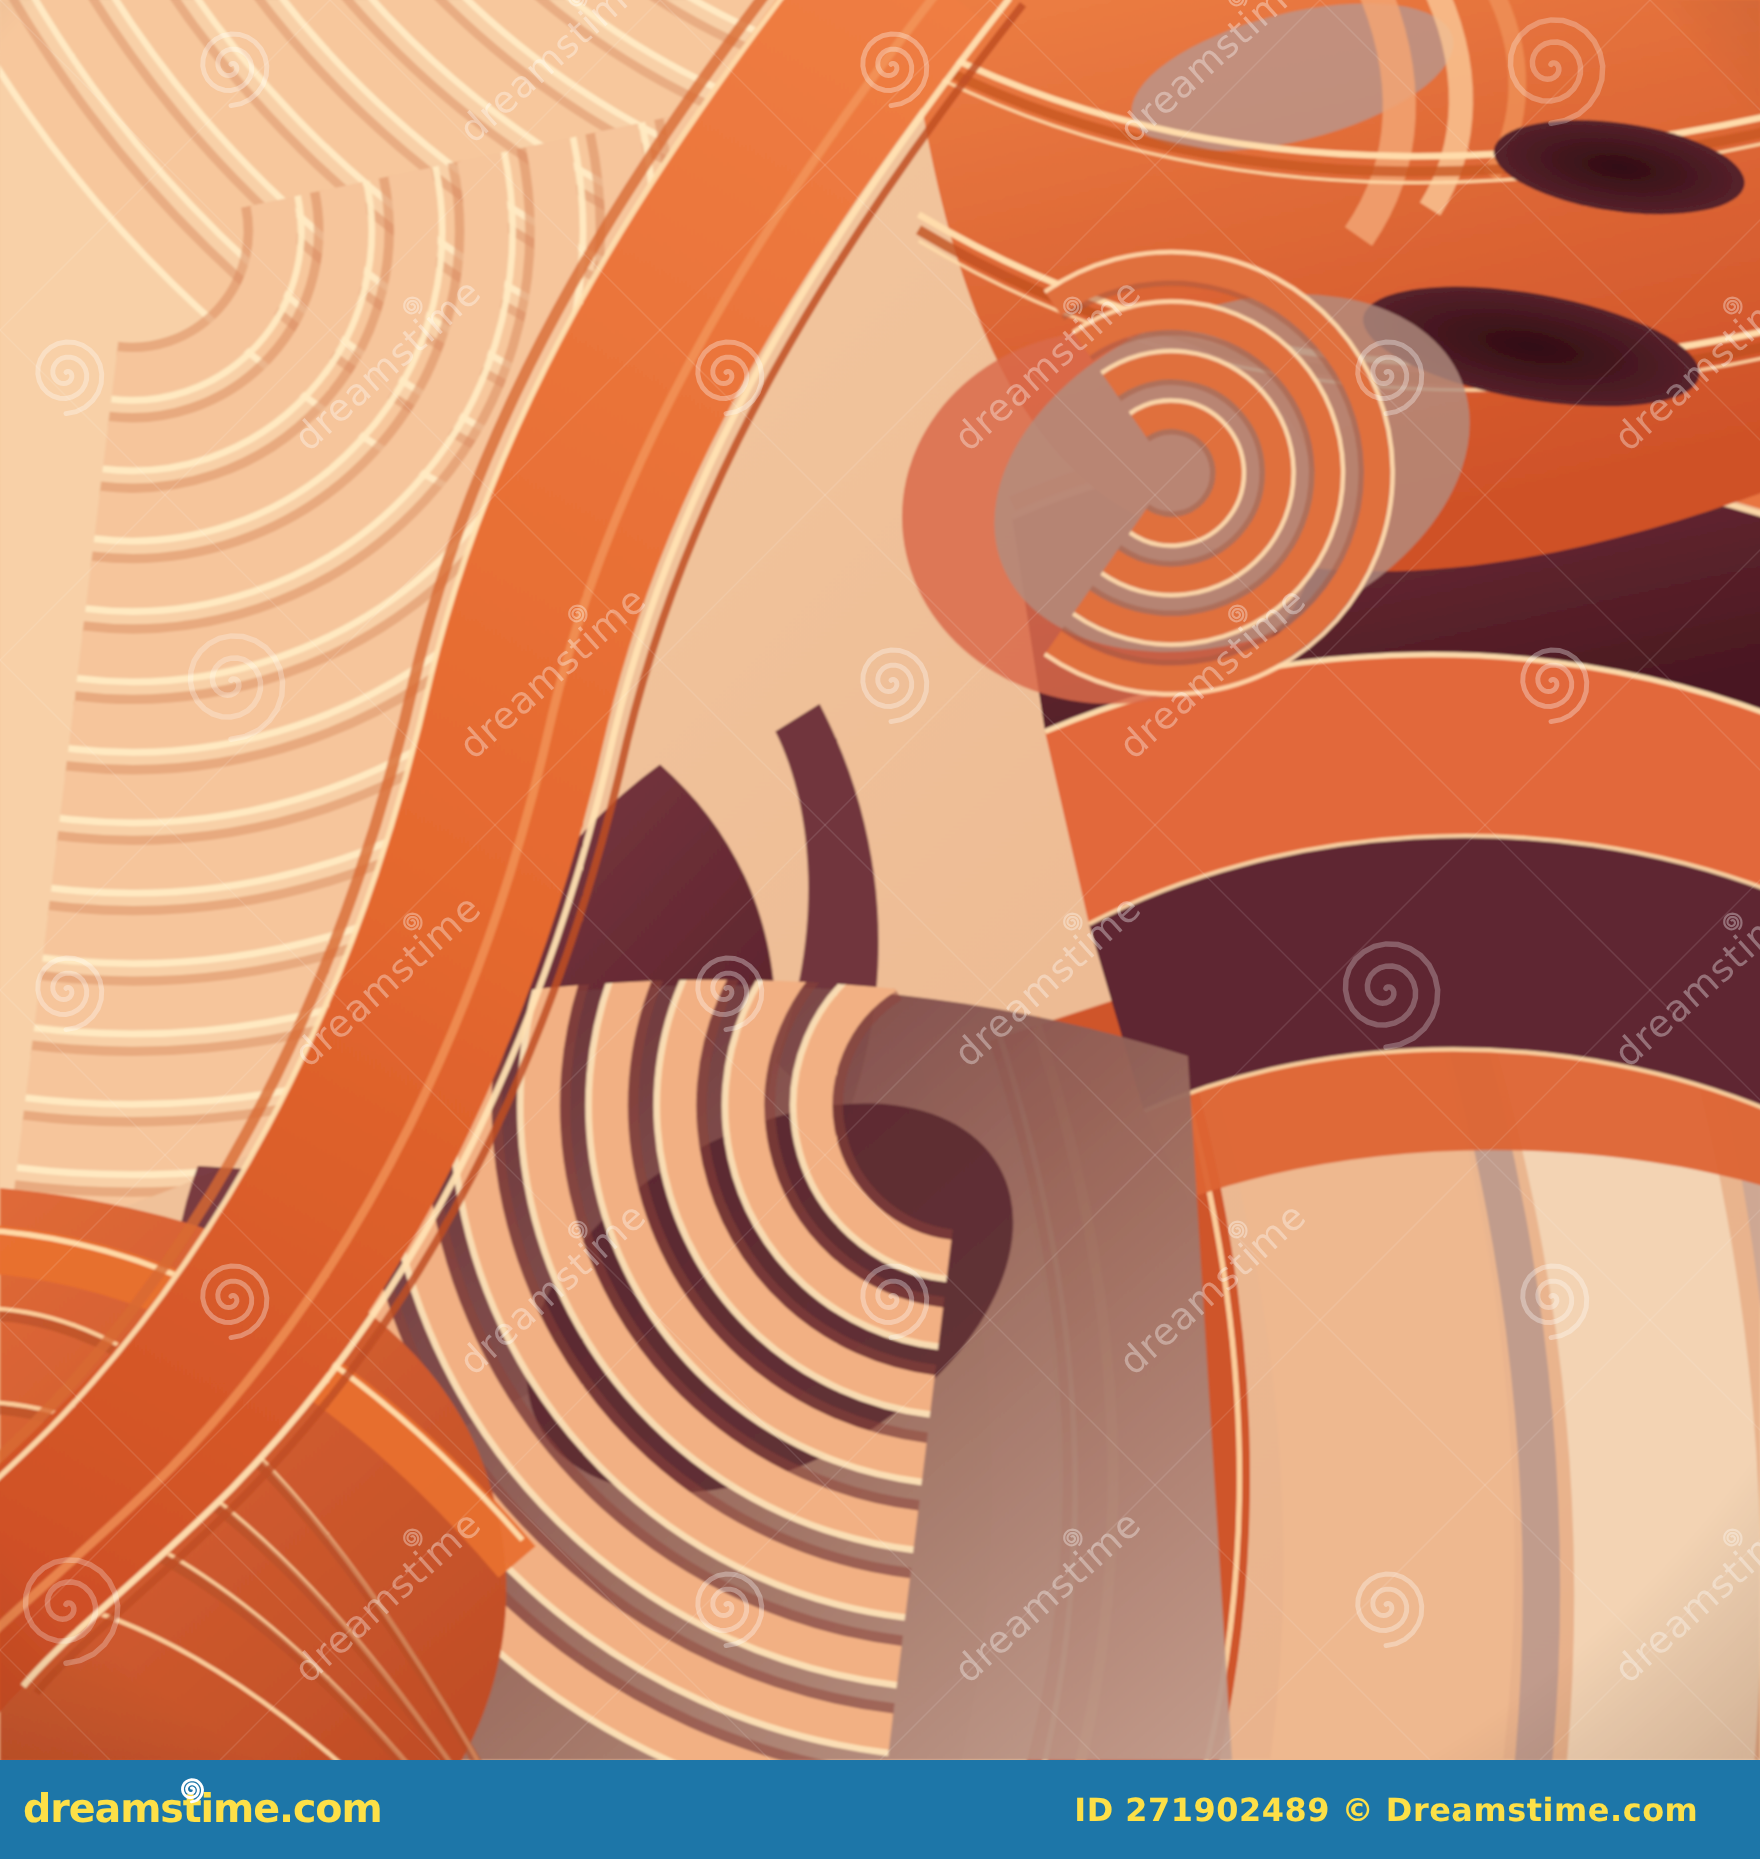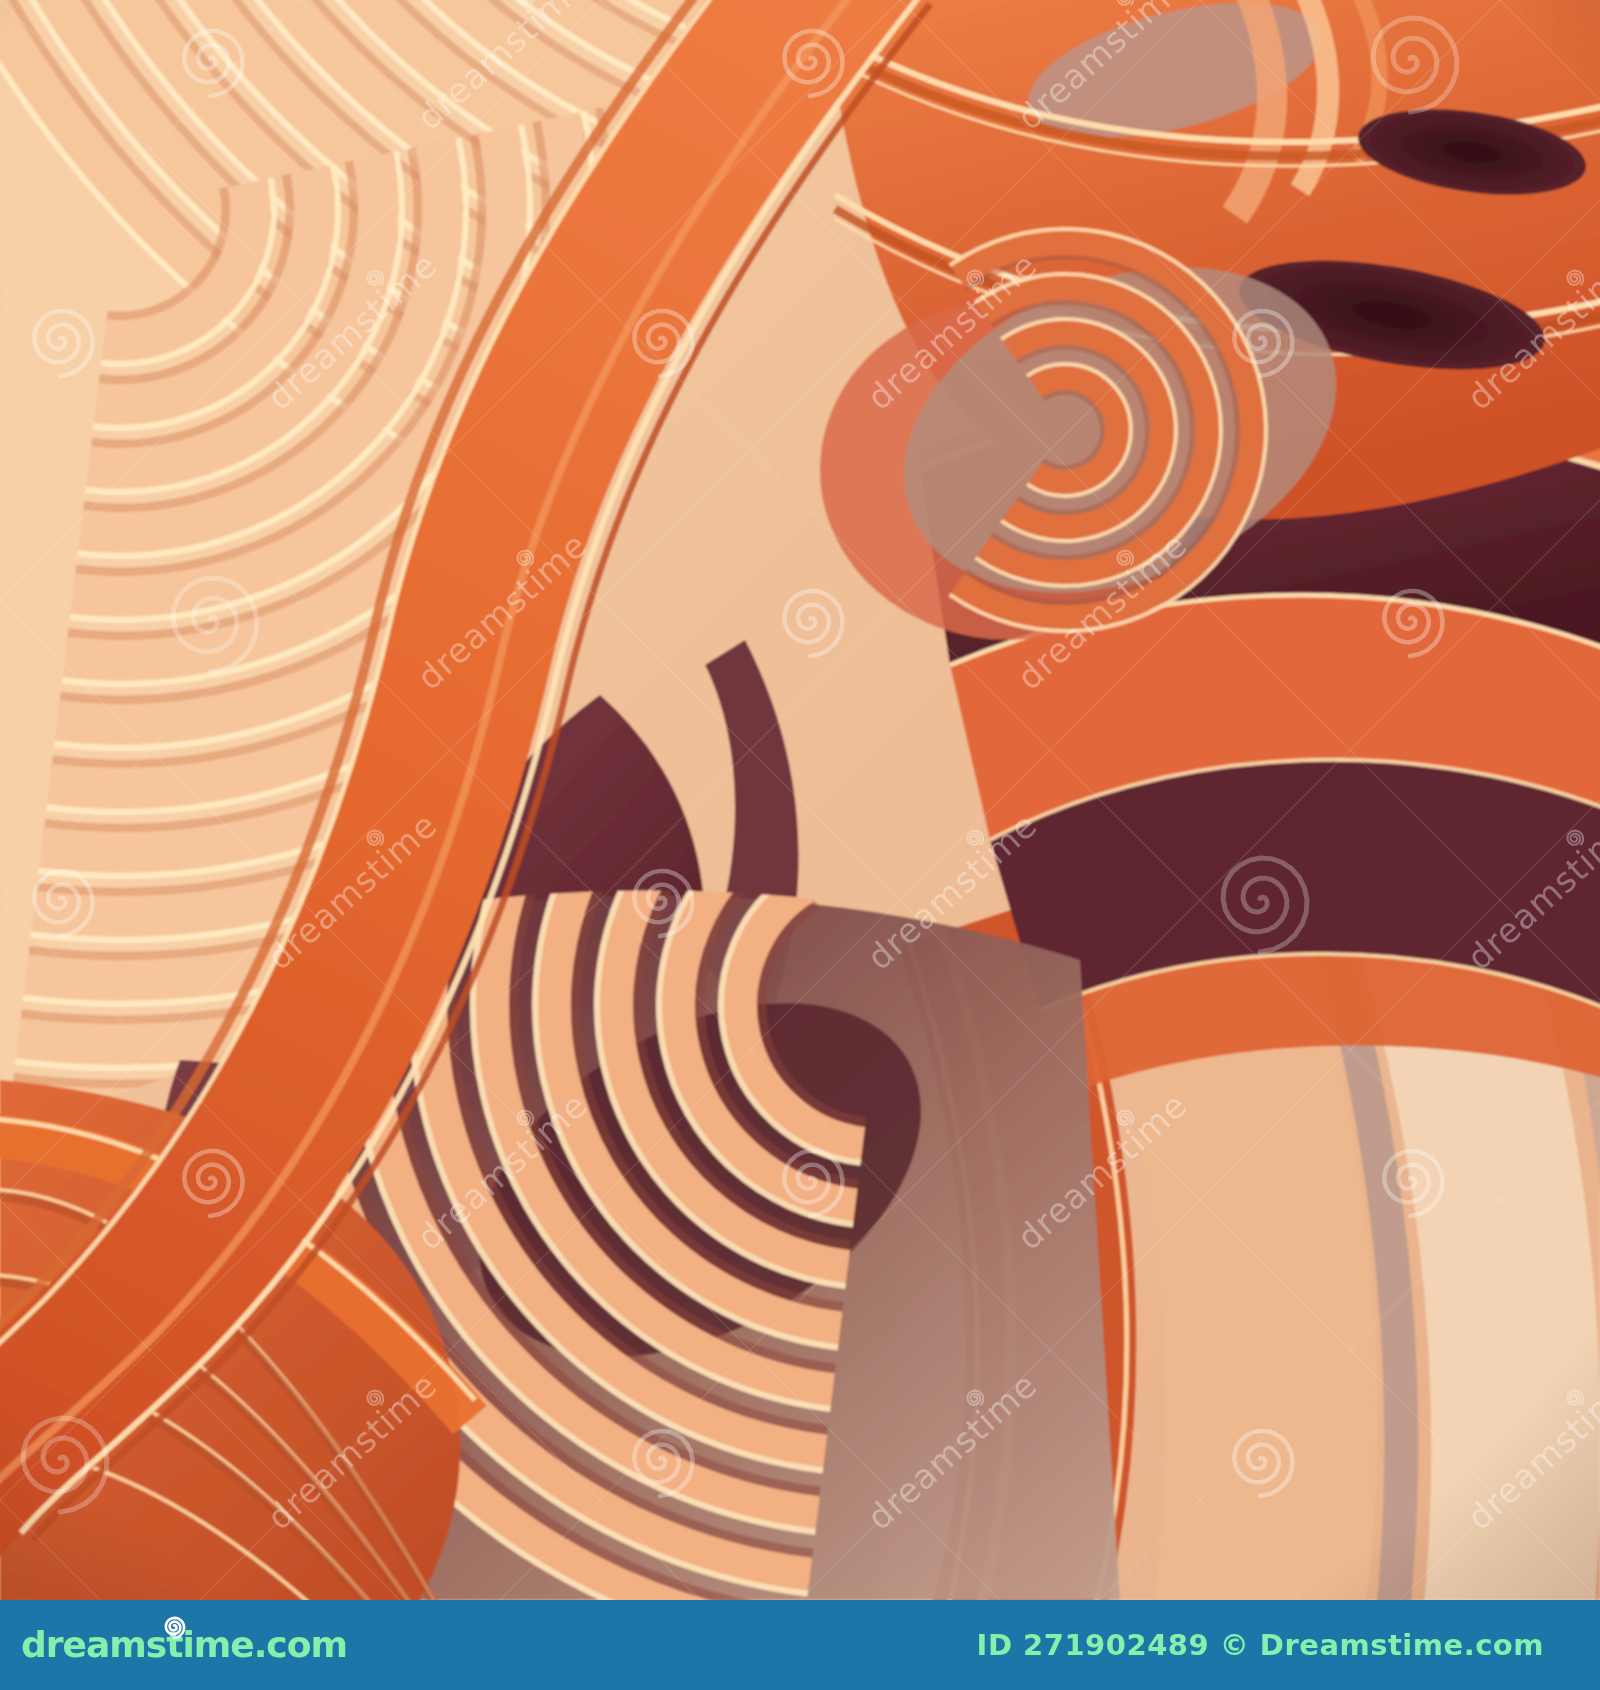--- a/index.html
+++ b/index.html
@@ -386,21 +386,21 @@
           </g>
           <path d="M1260.0,1458.5L1260.5,1458.0L1261.3,1457.7L1262.3,1457.7L1263.3,1458.1L1264.2,1458.9L1265.0,1460.0L1265.3,1461.4L1265.3,1463.0L1264.7,1464.7L1263.6,1466.3L1262.0,1467.6L1260.0,1468.4L1257.7,1468.7L1255.2,1468.3L1252.8,1467.2L1250.7,1465.3L1249.1,1462.9L1248.2,1460.0L1248.0,1456.8L1248.7,1453.5L1250.4,1450.4L1252.9,1447.7L1256.2,1445.8L1260.0,1444.7L1264.1,1444.7L1268.2,1445.8L1272.0,1448.0L1275.2,1451.2L1277.6,1455.3L1278.8,1460.0L1278.7,1465.0L1277.2,1470.0L1274.5,1474.5L1270.5,1478.2L1265.6,1480.9L1260.0,1482.2L1254.1,1482.0L1248.3,1480.2L1243.1,1476.9L1238.8,1472.3L1235.8,1466.5L1234.3,1460.0L1234.7,1453.2L1236.8,1446.6L1240.6,1440.6L1246.0,1435.8L1252.6,1432.4L1260.0,1430.9L1267.7,1431.3L1275.1,1433.8L1281.8,1438.2L1287.2,1444.3L1290.9,1451.7L1292.5,1460.0L1292.0,1468.6L1289.2,1476.8L1284.2,1484.2L1277.4,1490.2L1269.2,1494.2L1260.0,1496.0" fill="none" stroke="#ffffff" stroke-width="4.5" opacity="0.32" stroke-linecap="round"></path>
           <g transform="translate(1560,1460) rotate(-42)" opacity="0.34">
             <text x="0" y="0" fill="#ffffff" font-size="34" font-family="&quot;DejaVu Sans&quot;, sans-serif" text-anchor="middle" letter-spacing="1">dreamstime</text>
             <path d="M52.0,-37.5L52.4,-37.6L52.9,-37.5L53.3,-37.3L53.7,-37.0L54.1,-36.5L54.3,-36.0L54.3,-35.4L54.2,-34.8L53.9,-34.1L53.4,-33.6L52.7,-33.2L52.0,-33.0L51.2,-33.0L50.4,-33.2L49.6,-33.6L49.0,-34.3L48.5,-35.1L48.3,-36.0L48.3,-37.0L48.5,-38.0L49.1,-38.9L49.9,-39.7L50.9,-40.2L52.0,-40.5L53.2,-40.5L54.4,-40.1L55.4,-39.4L56.3,-38.5L57.0,-37.3L57.3,-36.0L57.2,-34.6L56.8,-33.3L56.0,-32.0L54.9,-31.0L53.5,-30.3L52.0,-30.0L50.4,-30.1L48.9,-30.6L47.5,-31.5L46.4,-32.7L45.6,-34.3L45.3,-36.0L45.4,-37.8L45.9,-39.5L47.0,-41.0L48.4,-42.3L50.1,-43.1L52.0,-43.5L54.0,-43.4L55.9,-42.7L57.6,-41.6L58.9,-40.0L59.8,-38.1L60.3,-36.0L60.1,-33.8L59.4,-31.7L58.1,-29.9L56.4,-28.4L54.3,-27.4L52.0,-27.0" fill="none" stroke="#ffffff" stroke-width="2"></path>
           </g>
         </g>
       </svg>
   </div>
 
-  <div class="footer" style="background: rgb(29, 118, 168); color: #86efac; padding-left: 21px;">
+  <div class="footer" style="background: rgb(29, 118, 168); color: #fde047; padding-left: 21px;">
     <div class="logo">
       <svg class="logo-spiral" viewBox="0 0 30 30">
         <path id="logoSpiralPath" fill="none" stroke-width="2.6" stroke-linecap="round" stroke="#ffffff" d="M15.0,13.5L15.4,13.4L15.9,13.4L16.4,13.6L16.8,13.9L17.2,14.4L17.4,15.0L17.5,15.7L17.4,16.4L17.1,17.1L16.5,17.7L15.8,18.1L15.0,18.4L14.1,18.4L13.1,18.2L12.3,17.7L11.5,17.0L11.0,16.1L10.7,15.0L10.6,13.8L11.0,12.7L11.6,11.6L12.5,10.7L13.7,10.0L15.0,9.7L16.4,9.7L17.8,10.1L19.1,10.9L20.1,12.0L20.9,13.4L21.3,15.0L21.2,16.7L20.7,18.3L19.8,19.8L18.4,21.0L16.8,21.8L15.0,22.2L13.1,22.1L11.2,21.5L9.6,20.4L8.2,18.9L7.3,17.1L6.9,15.0L7.0,12.8L7.7,10.8L8.9,8.9L10.6,7.4L12.7,6.4L15.0,5.9L17.4,6.1L19.7,6.8L21.8,8.2L23.4,10.1L24.6,12.4L25.1,15.0L24.9,17.6L24.0,20.2L22.4,22.4L20.3,24.3L17.8,25.5L15.0,26.0"></path>
       </svg>
       <span>dreamstime.com</span>
     </div>
     <div class="imgid">ID 271902489 © Dreamstime.com</div>
   </div>
 
 </div>

